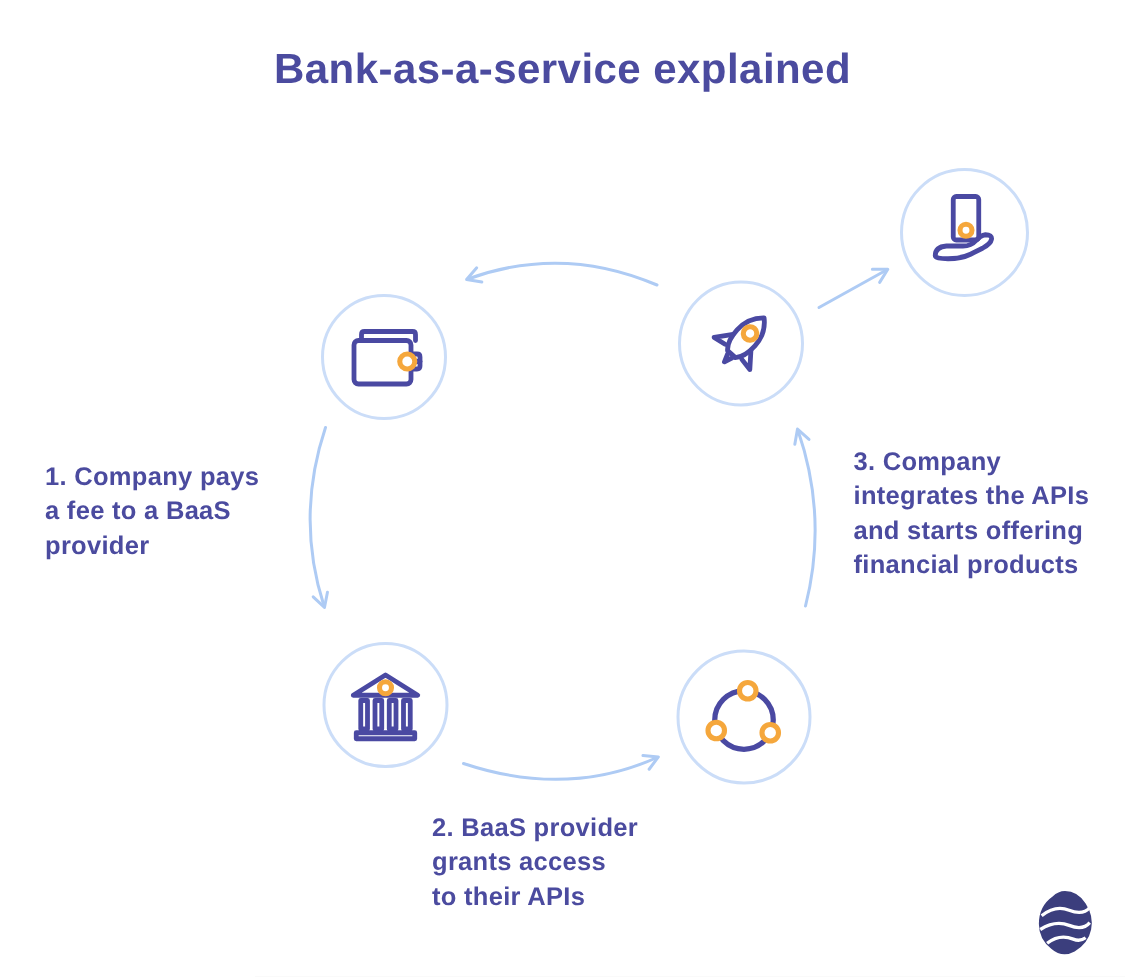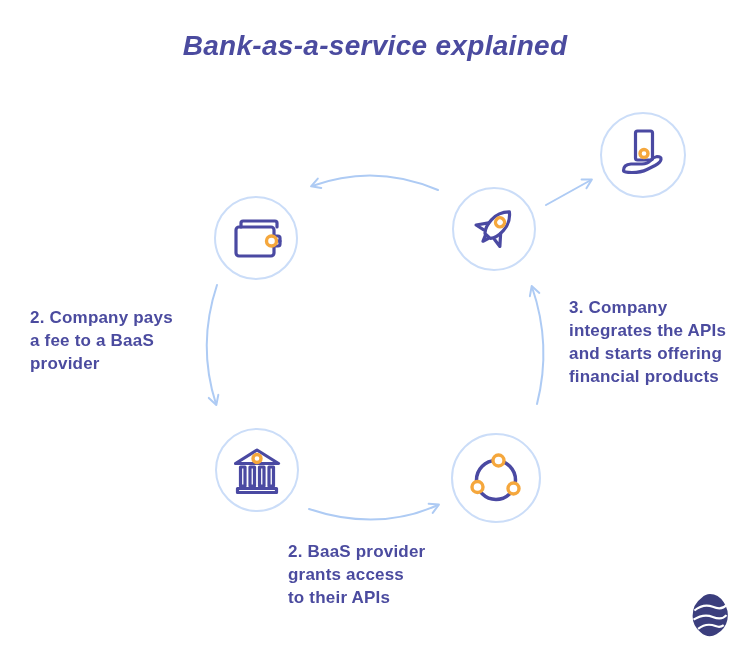--- a/index.html
+++ b/index.html
@@ -13,21 +13,21 @@
   }
   *{margin:0;padding:0;box-sizing:border-box}
   body{font-family:"Liberation Sans",sans-serif;background:#e9e9e9}
   .canvas{
     position:relative;width:750px;height:651px;margin:0 auto;
     background:var(--background);overflow:hidden;
   }
   .title{
     position:absolute;top:30px;left:0;width:100%;
     text-align:center;font-size:28px;font-weight:bold;
-    color:var(--title-color);letter-spacing:.3px;font-style:italic;
+    color:var(--title-color);letter-spacing:.3px;
   }
   .node{
     position:absolute;border:2px solid var(--circle-border);
     border-radius:50%;background:var(--background);
     display:flex;align-items:center;justify-content:center;
   }
   .node svg{display:block;overflow:visible}
   .n-wallet {left:214px;top:196px;width:84px;height:84px}
   .n-rocket {left:452px;top:187px;width:84px;height:84px}
   .n-hand   {left:600px;top:112px;width:86px;height:86px}
@@ -110,21 +110,21 @@
 
   <div class="node n-network">
     <svg width="56" height="56" viewBox="0 0 56 56">
       <circle cx="28" cy="30" r="19.5" fill="none" stroke="var(--icon-stroke)" stroke-width="3.5"></circle>
       <circle class="st-o" cx="30.5" cy="10.5" r="5.5"></circle>
       <circle class="st-o" cx="9.5" cy="37" r="5.5"></circle>
       <circle class="st-o" cx="45.5" cy="38.5" r="5.5"></circle>
     </svg>
   </div>
 
-  <div class="step step-1">2. Company pays
+  <div class="step step-1">1. Company pays
 a fee to a BaaS
 provider</div>
   <div class="step step-2">2. BaaS provider
 grants access
 to their APIs</div>
   <div class="step step-3">3. Company
 integrates the APIs
 and starts offering
 financial products</div>
 

